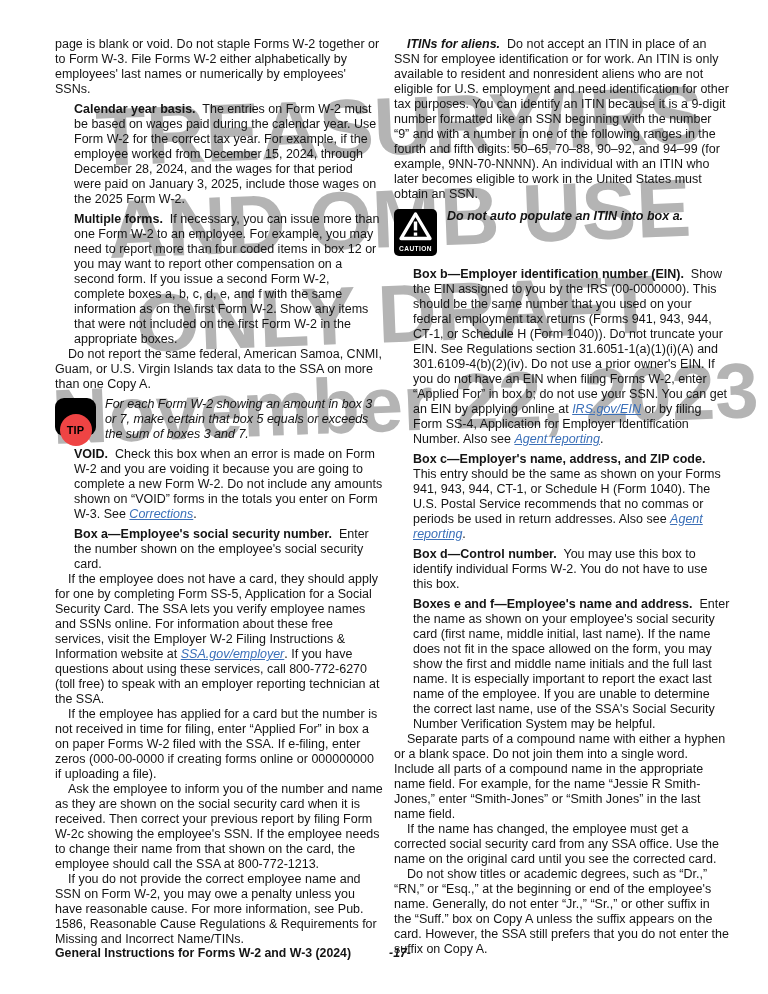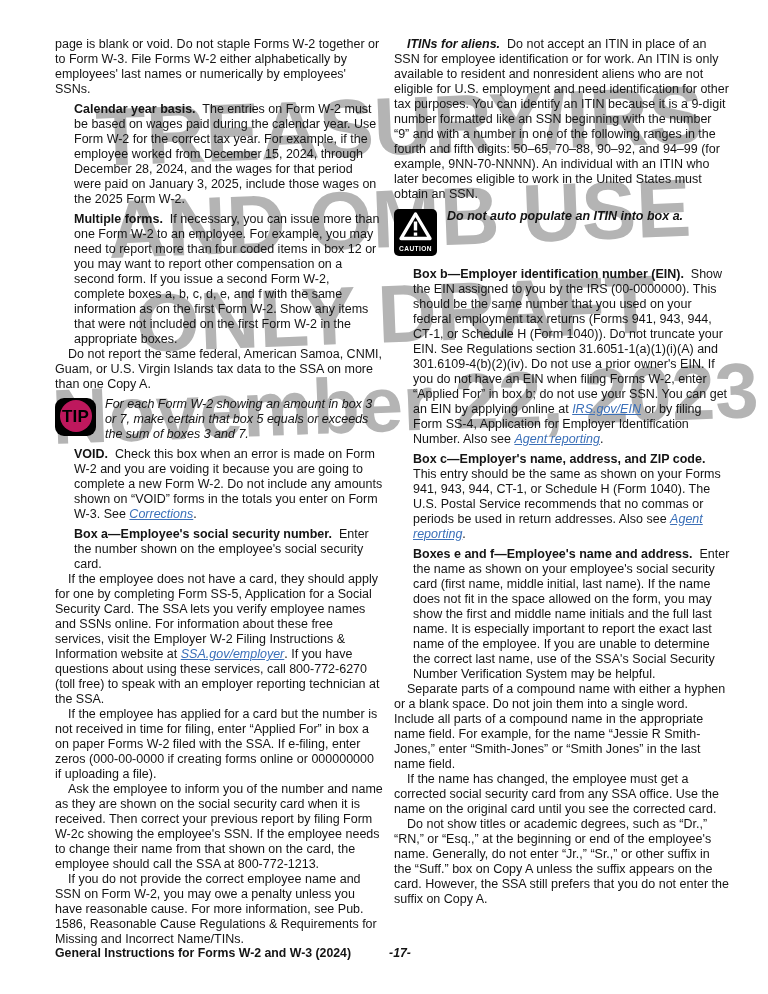--- a/index.html
+++ b/index.html
@@ -29,23 +29,23 @@
   a.seg-a{font-style:italic;text-decoration:underline;cursor:pointer;}
   
   .notebox{margin:5px 0 4px;}
   .notebox::after{content:"";display:block;clear:both;}
   .note-text{font-style:italic;}
   .tip-icon{
     float:left;width:41px;height:38px;background:#000;border-radius:9px;
     margin:1px 9px 2px 0;position:relative;
   }
   .tip-circle{
-    position:absolute;left:4.5px;top:2px;width:32px;height:32px;background:#be185d;border-radius:50%;
+    position:absolute;left:4.5px;top:16px;width:32px;height:32px;background:#ef4444;border-radius:50%;
     display:flex;align-items:center;justify-content:center;
-    font-weight:bold;font-size:17px;color:#000;font-style:normal;letter-spacing:0.2px;
+    font-weight:bold;font-size:11px;color:#000;font-style:normal;letter-spacing:0.2px;
   }
   .cautbox{margin:7px 0 9px;}
   .cautbox::after{content:"";display:block;clear:both;}
   .caut-icon{
     float:left;width:43px;height:47px;background:#000;border-radius:5px;
     margin:0 10px 2px 0;position:relative;
   }
   .caut-icon svg{display:block;}
   .cautbox .note-text{padding-top:3px;font-weight:bold;}
   
@@ -96,20 +96,21 @@
           <rect x="19.8" y="12.5" width="3.4" height="9" fill="#ffffff"></rect>
           <rect x="19.8" y="23.5" width="3.4" height="3.2" fill="#ffffff"></rect>
           <text x="21.5" y="41.5" fill="#ffffff" font-size="6.6" font-weight="bold" text-anchor="middle" font-family="Liberation Sans, sans-serif" letter-spacing="0.4">CAUTION</text>
         </svg>
       </span>
       <span class="note-text">Do not auto populate an ITIN into box a.</span>
     </div>
 
     <p class="head"><span class="seg-b">Box b—Employer identification number (EIN).</span><span>&nbsp; Show the EIN assigned to you by the IRS (00-0000000). This should be the same number that you used on your federal employment tax returns (Forms 941, 943, 944, CT-1, or Schedule H (Form 1040)). Do not truncate your EIN. See Regulations section 31.6051-1(a)(1)(i)(A) and 301.6109-4(b)(2)(iv). Do not use a prior owner's EIN. If you do not have an EIN when filing Forms W-2, enter “Applied For” in box b; do not use your SSN. You can get an EIN by applying online at </span><a class="seg-a" href="#" style="color: rgb(58, 111, 184);">IRS.gov/EIN</a><span> or by filing Form SS-4, Application for Employer Identification Number. Also see </span><a class="seg-a" href="#" style="color: rgb(58, 111, 184);">Agent reporting</a><span>.</span></p>
     <p class="head"><span class="seg-b">Box c—Employer's name, address, and ZIP code.</span><span>&nbsp; This entry should be the same as shown on your Forms 941, 943, 944, CT-1, or Schedule H (Form 1040). The U.S. Postal Service recommends that no commas or periods be used in return addresses. Also see </span><a class="seg-a" href="#" style="color: rgb(58, 111, 184);">Agent reporting</a><span>.</span></p>
+    <p class="head"><span class="seg-b">Box d—Control number.</span><span>&nbsp; You may use this box to identify individual Forms W-2. You do not have to use this box.</span></p>
     <p class="head"><span class="seg-b">Boxes e and f—Employee's name and address.</span><span>&nbsp; Enter the name as shown on your employee's social security card (first name, middle initial, last name). If the name does not fit in the space allowed on the form, you may show the first and middle name initials and the full last name. It is especially important to report the exact last name of the employee. If you are unable to determine the correct last name, use of the SSA's Social Security Number Verification System may be helpful.</span></p>
     <p class="ind"><span>Separate parts of a compound name with either a hyphen or a blank space. Do not join them into a single word. Include all parts of a compound name in the appropriate name field. For example, for the name “Jessie R Smith-Jones,” enter “Smith-Jones” or “Smith Jones” in the last name field.</span></p>
     <p class="ind"><span>If the name has changed, the employee must get a corrected social security card from any SSA office. Use the name on the original card until you see the corrected card.</span></p>
     <p class="ind"><span>Do not show titles or academic degrees, such as “Dr.,” “RN,” or “Esq.,” at the beginning or end of the employee's name. Generally, do not enter “Jr.,” “Sr.,” or other suffix in the “Suff.” box on Copy A unless the suffix appears on the card. However, the SSA still prefers that you do not enter the suffix on Copy A.</span></p>
   </div>
 
   <div class="footer">
     <span class="footer-title">General Instructions for Forms W-2 and W-3 (2024)</span>
     <span class="footer-page">-17-</span>
   </div>

